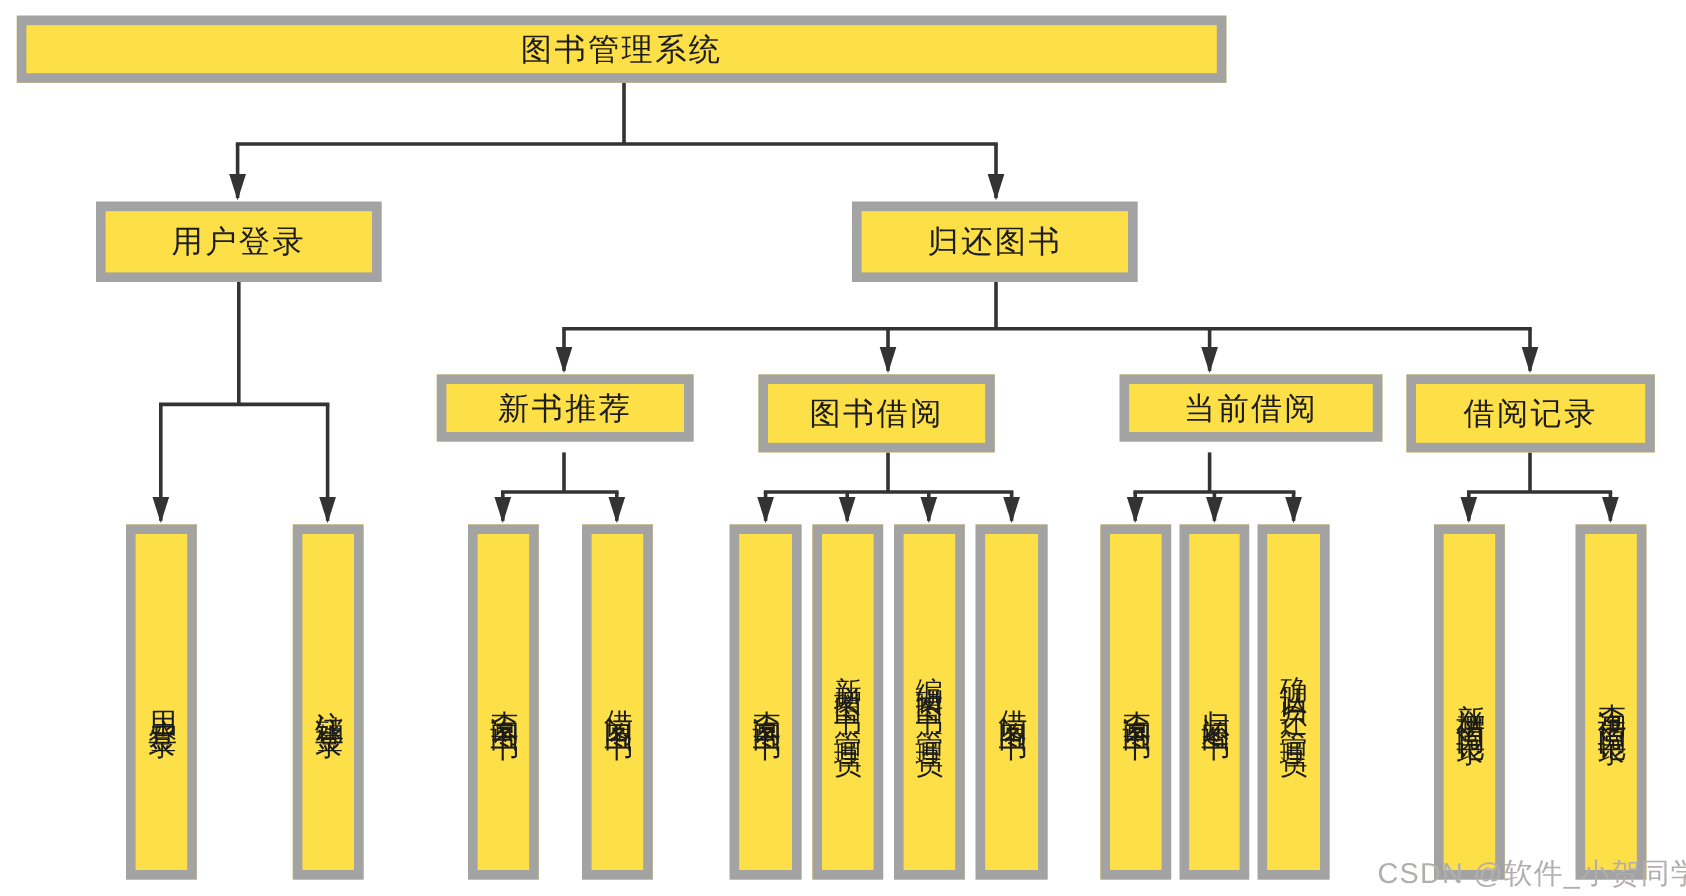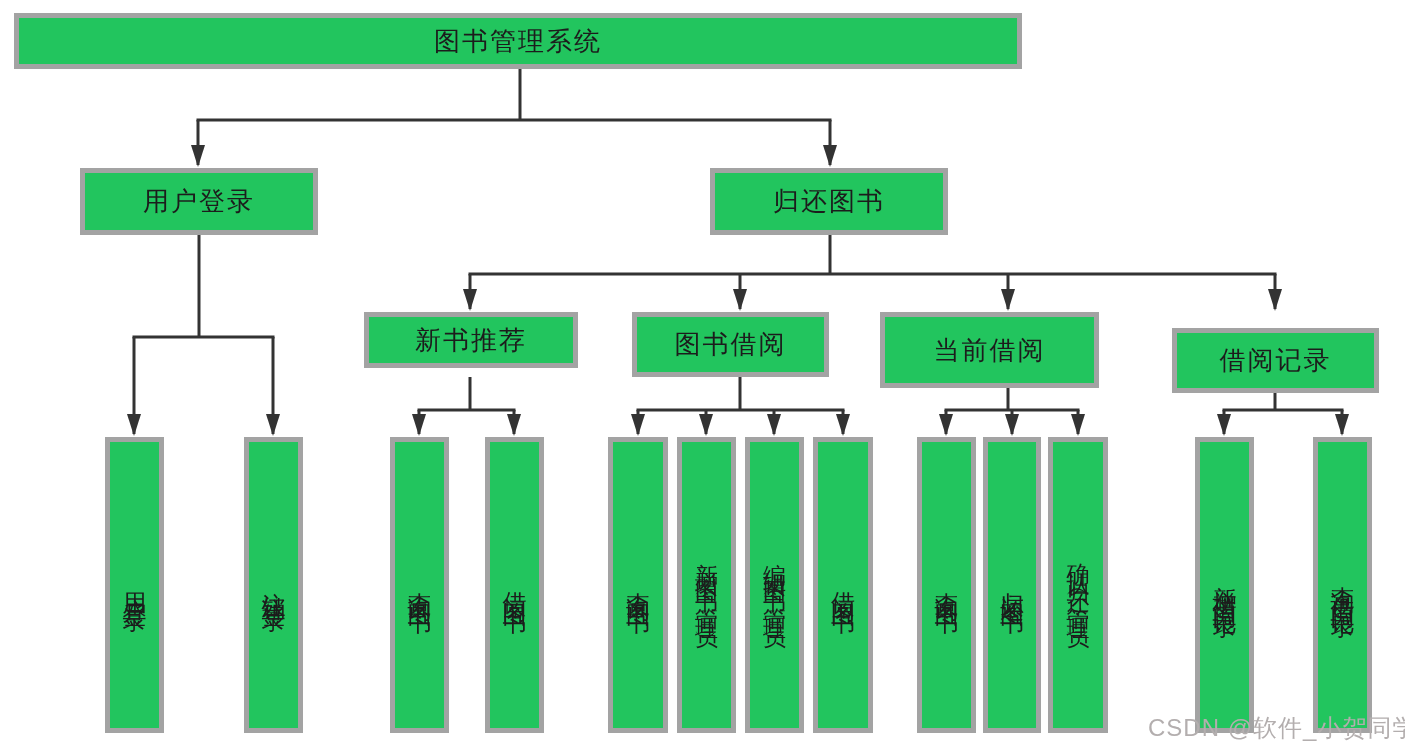--- a/index.html
+++ b/index.html
@@ -7,22 +7,22 @@
     position:relative;
     width:1405px;height:747px;
     background:#ffffff;
     font-family:"Liberation Sans","DejaVu Sans",sans-serif;
     overflow:hidden;
   }
   #connectors{position:absolute;left:0;top:0;z-index:0;}
   .node{
     position:absolute;
     box-sizing:border-box;
-    border:5px solid #a3a3a3;
-    background:#22c55e;
+    border:8px solid #a3a3a3;
+    background:#fde047;
     display:flex;
     align-items:center;
     justify-content:center;
     color:#1c1c1c;
     z-index:1;
   }
   .node.h span{
     font-size:26px;
     letter-spacing:2px;
     white-space:nowrap;
@@ -113,24 +113,24 @@
   <div class="node h" style="left:710px;top:168px;width:238px;height:67px">
     <span>归还图书</span>
   </div>
 
   <div class="node h" style="left:364px;top:312px;width:214px;height:56px">
     <span>新书推荐</span>
   </div>
   <div class="node h" style="left:632px;top:312px;width:197px;height:65px">
     <span>图书借阅</span>
   </div>
-  <div class="node h" style="left:880px;top:312px;width:219px;height:76px">
+  <div class="node h" style="left:933px;top:312px;width:219px;height:56px">
     <span>当前借阅</span>
   </div>
-  <div class="node h" style="left:1172px;top:328px;width:207px;height:65px">
+  <div class="node h" style="left:1172px;top:312px;width:207px;height:65px">
     <span>借阅记录</span>
   </div>
 
   <div class="node v" style="left:105px;top:437px;width:59px;height:296px">
     <span>用户登录</span>
   </div>
   <div class="node v" style="left:244px;top:437px;width:59px;height:296px">
     <span>注销登录</span>
   </div>
 

